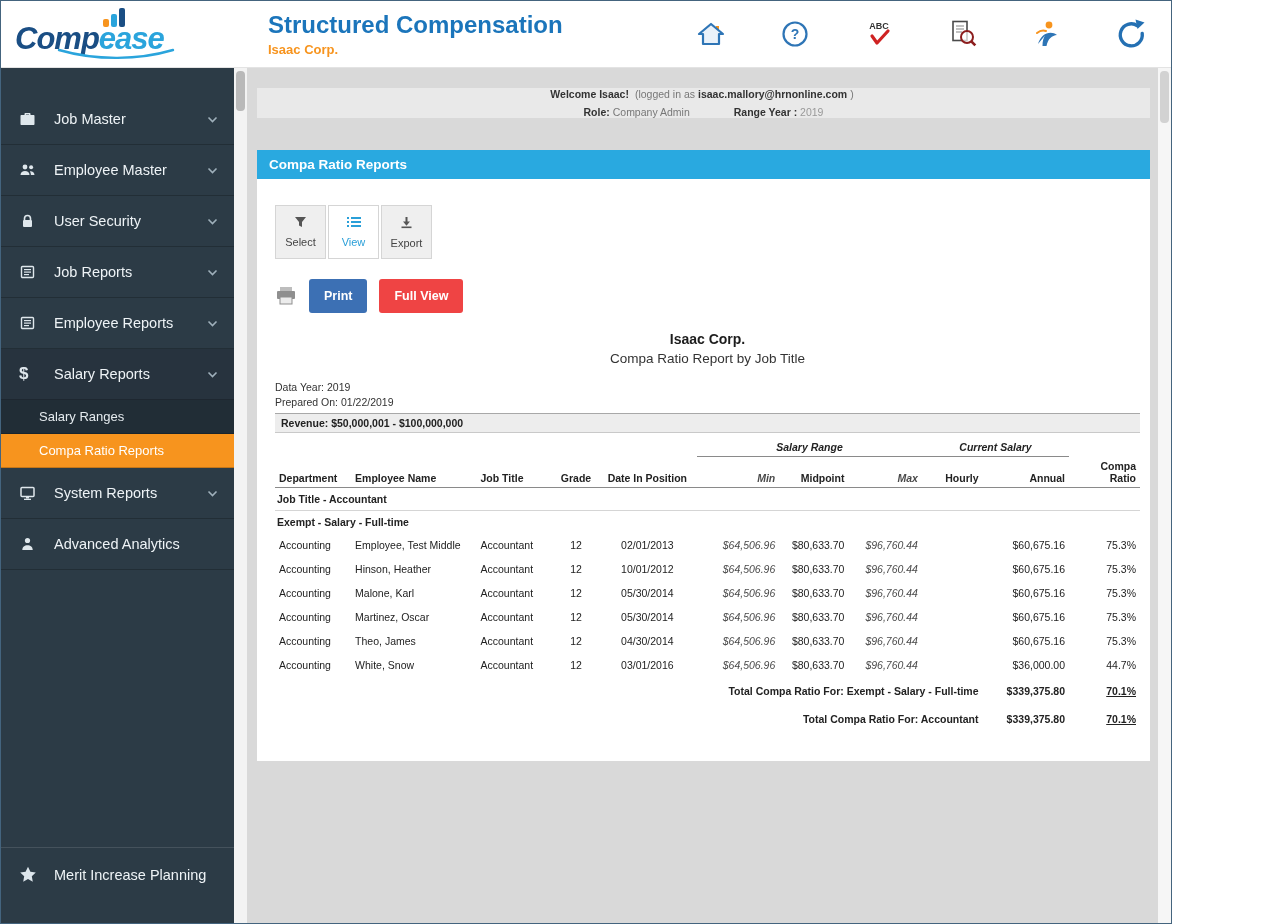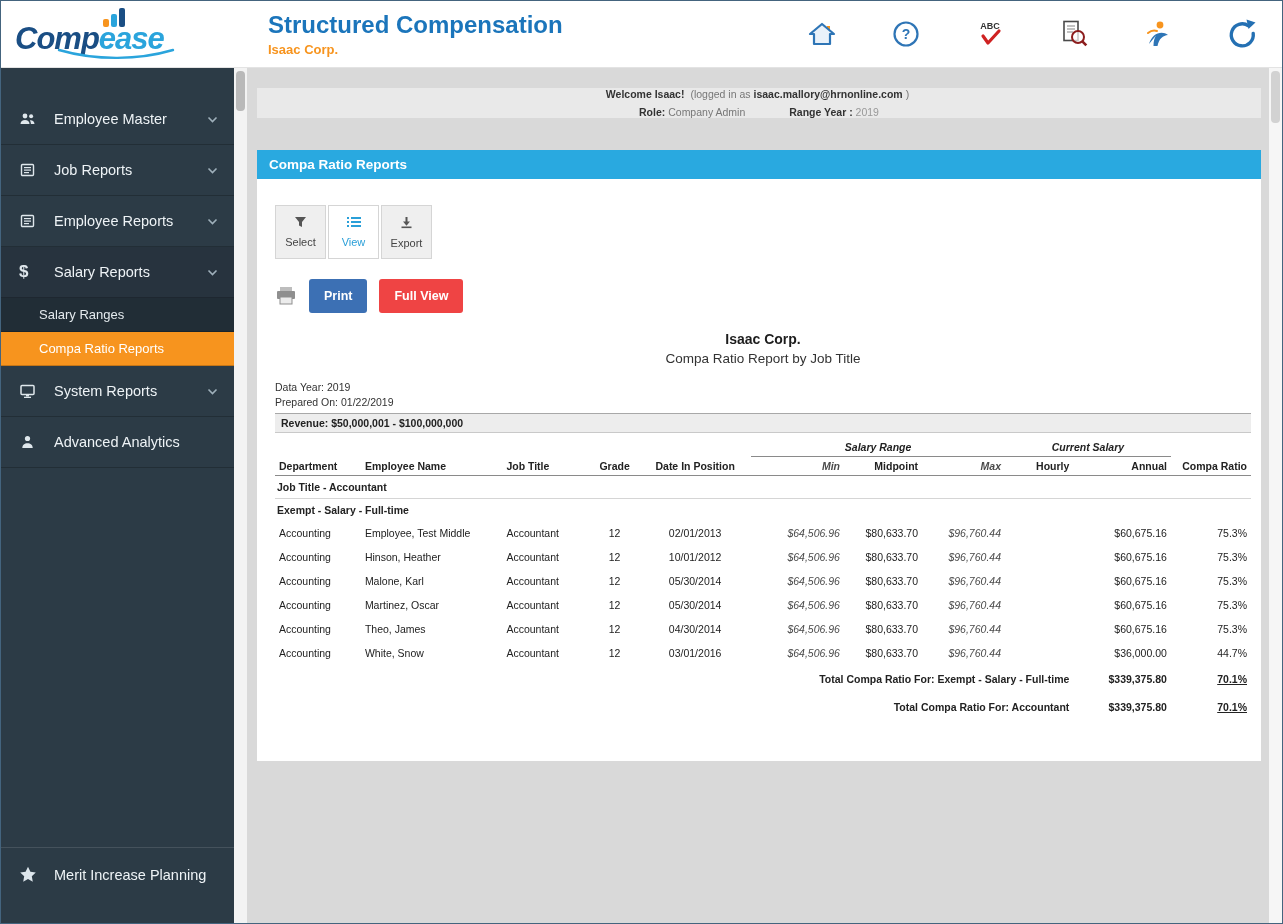--- a/index.html
+++ b/index.html
@@ -1,18 +1,18 @@
 <!DOCTYPE html>
 <html><head>
 <meta charset="utf-8">
 <style>
   * { box-sizing: border-box; margin: 0; padding: 0; }
   html,body { width:1283px; height:924px; }
   body { font-family:"Liberation Sans","DejaVu Sans",sans-serif; background:#fff; overflow:hidden; }
-  .app { position:relative; width:1283px; height:924px; border:1px solid #44647e; background:#d9d9d9; overflow:hidden; }
+  .app { position:relative; width:1172px; height:924px; border:1px solid #44647e; background:#d9d9d9; overflow:hidden; }
 
   
   .header { position:absolute; top:0; left:0; right:0; height:67px; background:#fff; border-bottom:1px solid #e3e3e3; display:flex; align-items:center; z-index:5; }
   .logo { width:233px; position:relative; padding-left:14px; height:60px; display:flex; align-items:center; }
   .logo-text { font-size:31px; font-style:italic; font-weight:bold; letter-spacing:-1px; line-height:1; position:relative; top:4px; }
   .logo-comp { color:#1a4e84; }
   .logo-ease { color:#2aa4dc; }
   .logo-bars { position:absolute; left:102px; top:4px; display:flex; align-items:flex-end; gap:2px; }
   .logo-bars i { display:block; width:6px; border-radius:2px; }
   .bar1 { height:8px; background:#f7941e; }
@@ -152,39 +152,66 @@
             <path d="M21.5 6.8 A11 11 0 1 0 26.2 14.5" fill="none" stroke="#2470b3" stroke-width="3.4" stroke-linecap="round"></path>
             <polygon points="19.5,0.5 28.5,3.5 21.5,10" fill="#2470b3"></polygon>
           </svg>
       </button>
     </div>
   </div>
 
   <div class="sidebar">
     <div class="nav">
 
+      <div class="nav-item">
+        <span class="nav-icon">
+            <svg width="17" height="16" viewBox="0 0 16 16">
+              <path d="M6 2h4c.6 0 1 .4 1 1v1h3c.6 0 1 .4 1 1v8c0 .6-.4 1-1 1H2c-.6 0-1-.4-1-1V5c0-.6.4-1 1-1h3V3c0-.6.4-1 1-1zm.5 1.5V4h3v-.5h-3z"></path>
+            </svg>
+          </span>
+        <span class="nav-label">Job Master</span>
+        <span class="chevron">
+            <svg width="11" height="7" viewBox="0 0 11 7">
+              <polyline points="1.5,1.5 5.5,5.5 9.5,1.5" fill="none" stroke="#9fb0bb" stroke-width="1.6"></polyline>
+            </svg>
+          </span>
+      </div>
 
       <div class="nav-item">
         <span class="nav-icon">
             <svg width="17" height="16" viewBox="0 0 16 16">
               <circle cx="5.5" cy="5" r="2.4"></circle>
               <path d="M1 13c0-2.6 2-4 4.5-4S10 10.4 10 13z"></path>
               <circle cx="11.6" cy="5.2" r="2"></circle>
               <path d="M10.4 9.3c2.4-.3 4.6 1 4.6 3.7h-3.6c0-1.4-.4-2.7-1-3.7z"></path>
             </svg>
           </span>
         <span class="nav-label">Employee Master</span>
         <span class="chevron">
             <svg width="11" height="7" viewBox="0 0 11 7">
               <polyline points="1.5,1.5 5.5,5.5 9.5,1.5" fill="none" stroke="#9fb0bb" stroke-width="1.6"></polyline>
             </svg>
           </span>
       </div>
 
 
+      <div class="nav-item">
+        <span class="nav-icon">
+            <svg width="17" height="16" viewBox="0 0 16 16">
+              <path d="M5 7V5.5C5 3.8 6.3 2.5 8 2.5s3 1.3 3 3V7" fill="none" stroke="#dfe7ec" stroke-width="1.6"></path>
+              <rect x="3.5" y="7" width="9" height="7" rx="1"></rect>
+            </svg>
+          </span>
+        <span class="nav-label">User Security</span>
+        <span class="chevron">
+            <svg width="11" height="7" viewBox="0 0 11 7">
+              <polyline points="1.5,1.5 5.5,5.5 9.5,1.5" fill="none" stroke="#9fb0bb" stroke-width="1.6"></polyline>
+            </svg>
+          </span>
+      </div>
 
       <div class="nav-item">
         <span class="nav-icon">
             <svg width="17" height="16" viewBox="0 0 16 16">
               <rect x="2" y="2.5" width="12" height="11" rx="1" fill="none" stroke="#dfe7ec" stroke-width="1.4"></rect>
               <rect x="4.5" y="5" width="7" height="1.2"></rect>
               <rect x="4.5" y="7.5" width="7" height="1.2"></rect>
               <rect x="4.5" y="10" width="5" height="1.2"></rect>
             </svg>
           </span>

